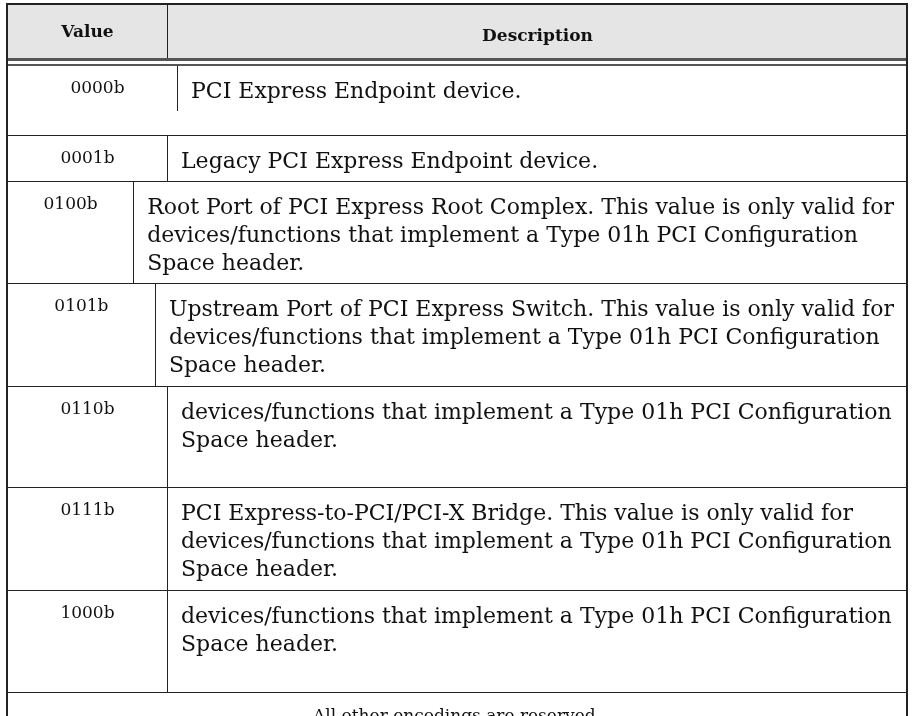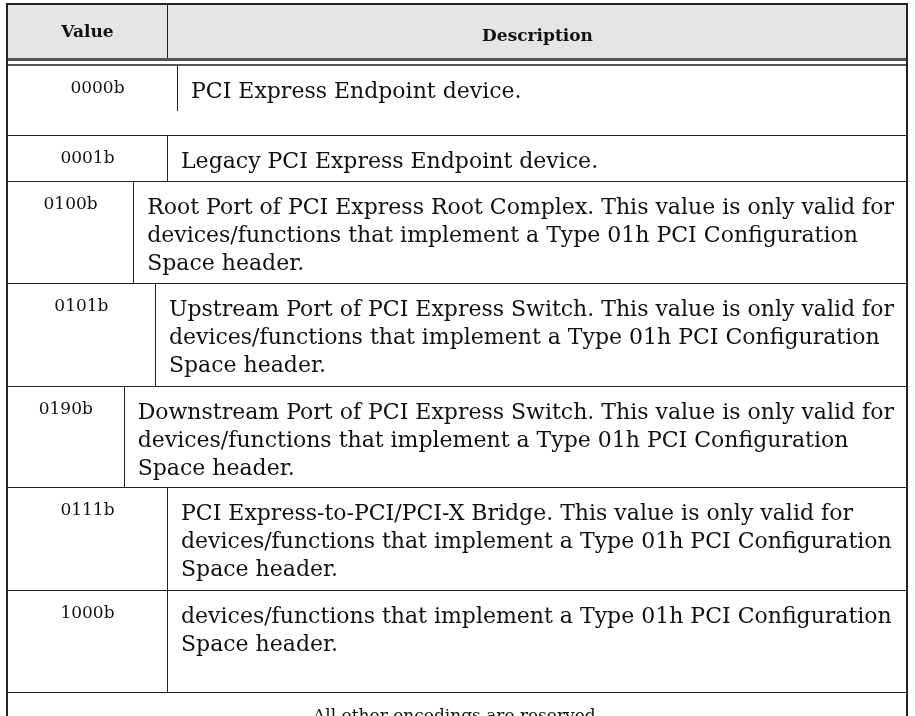--- a/index.html
+++ b/index.html
@@ -53,23 +53,22 @@
       </div>
       <div class="row" style="height: 103px;">
         <div class="c1">0101b</div>
         <div class="c2">
           <span class="l">Upstream Port of PCI Express Switch. This value is only valid for</span>
           <span class="l">devices/functions that implement a Type 01h PCI Configuration</span>
           <span class="l">Space header.</span>
         </div>
       </div>
       <div class="row" style="height: 101px;">
-        <div class="c1">0190b</div>
+        <div class="c1">0110b</div>
         <div class="c2">
-          <span class="l">Downstream Port of PCI Express Switch. This value is only valid for</span>
           <span class="l">devices/functions that implement a Type 01h PCI Configuration</span>
           <span class="l">Space header.</span>
         </div>
       </div>
       <div class="row" style="height: 103px;">
         <div class="c1">0111b</div>
         <div class="c2">
           <span class="l">PCI Express-to-PCI/PCI-X Bridge. This value is only valid for</span>
           <span class="l">devices/functions that implement a Type 01h PCI Configuration</span>
           <span class="l">Space header.</span>

